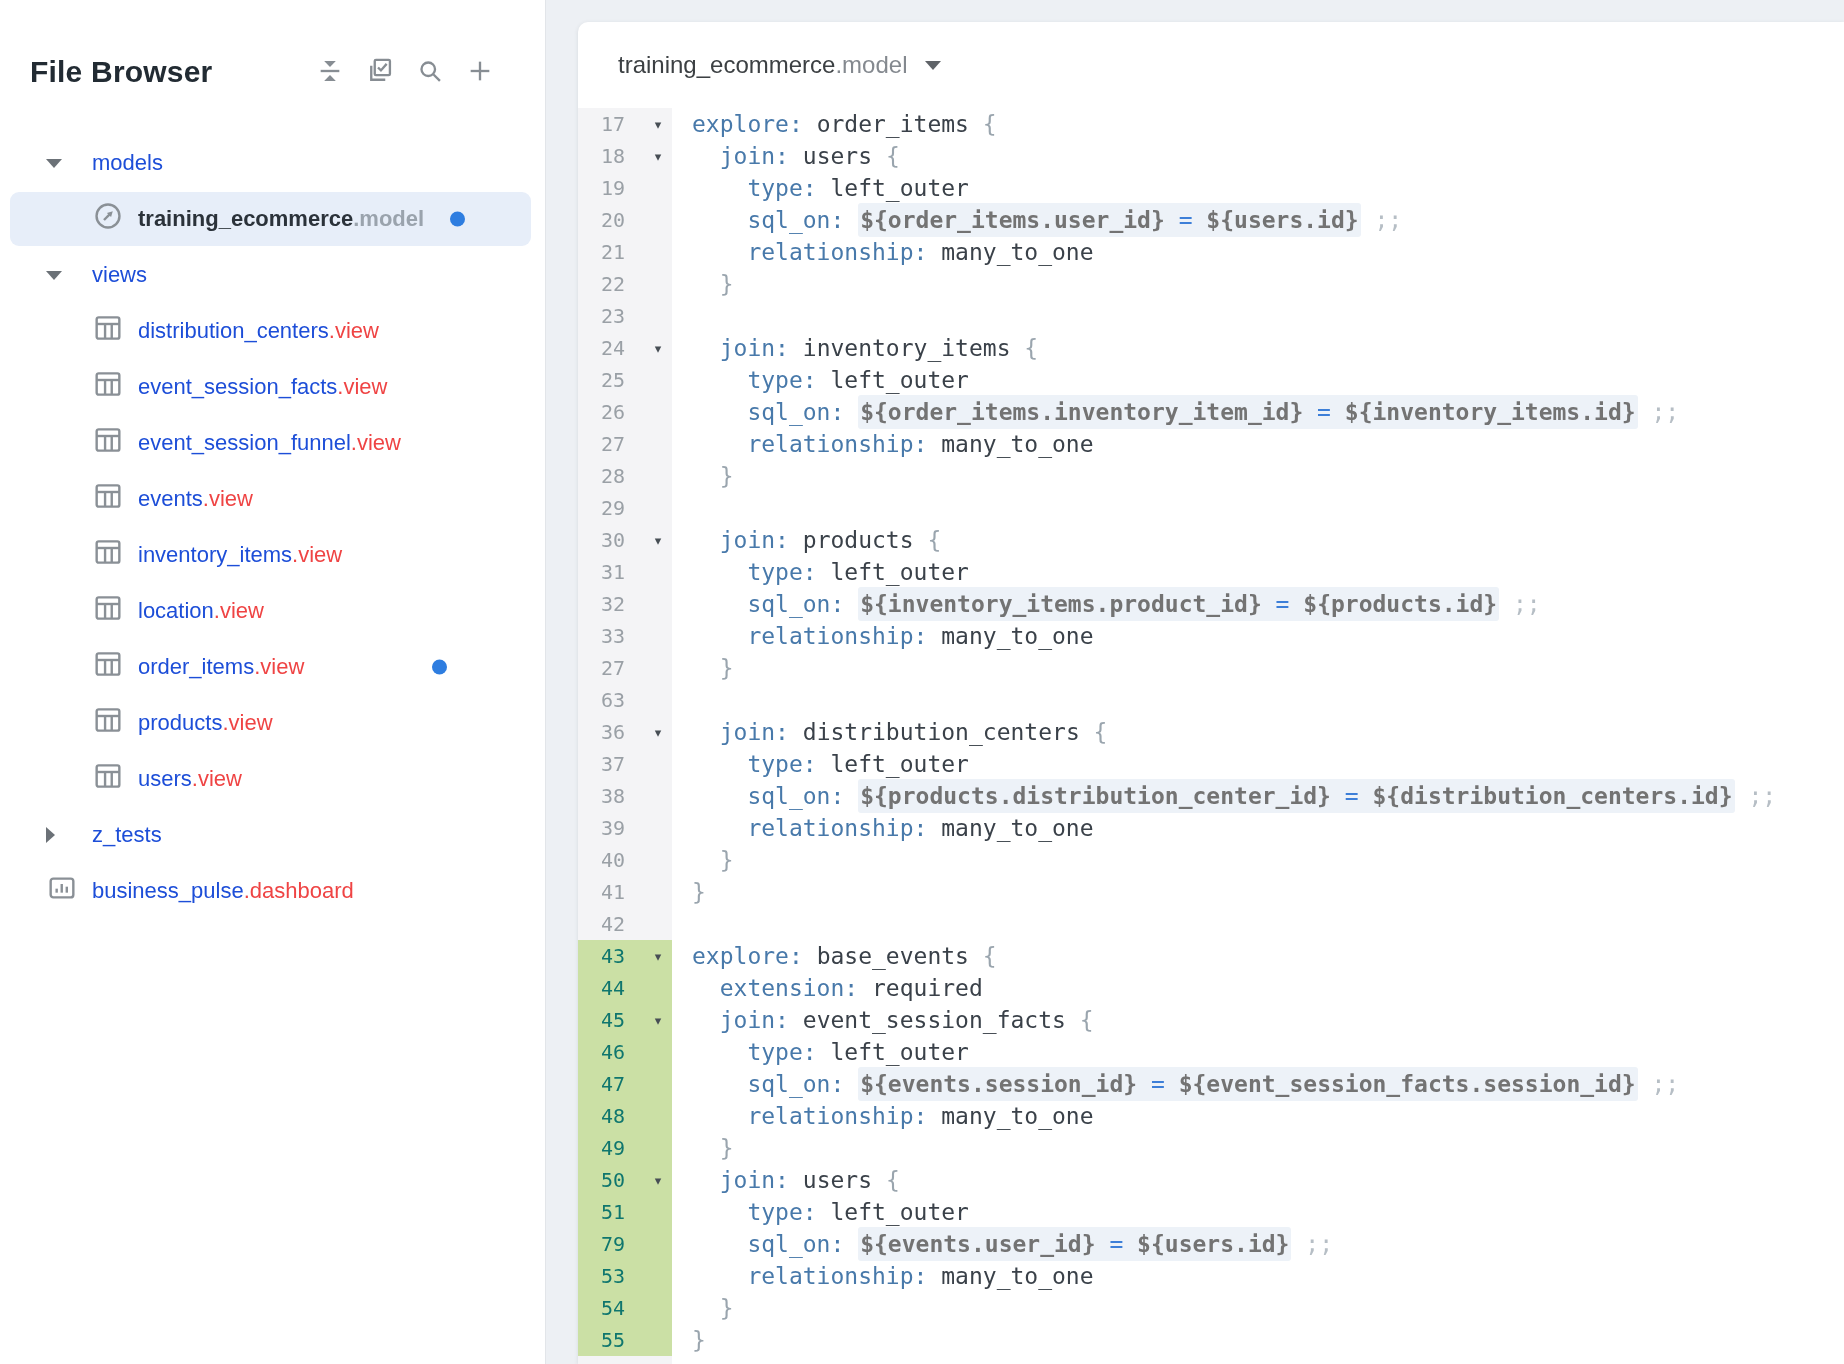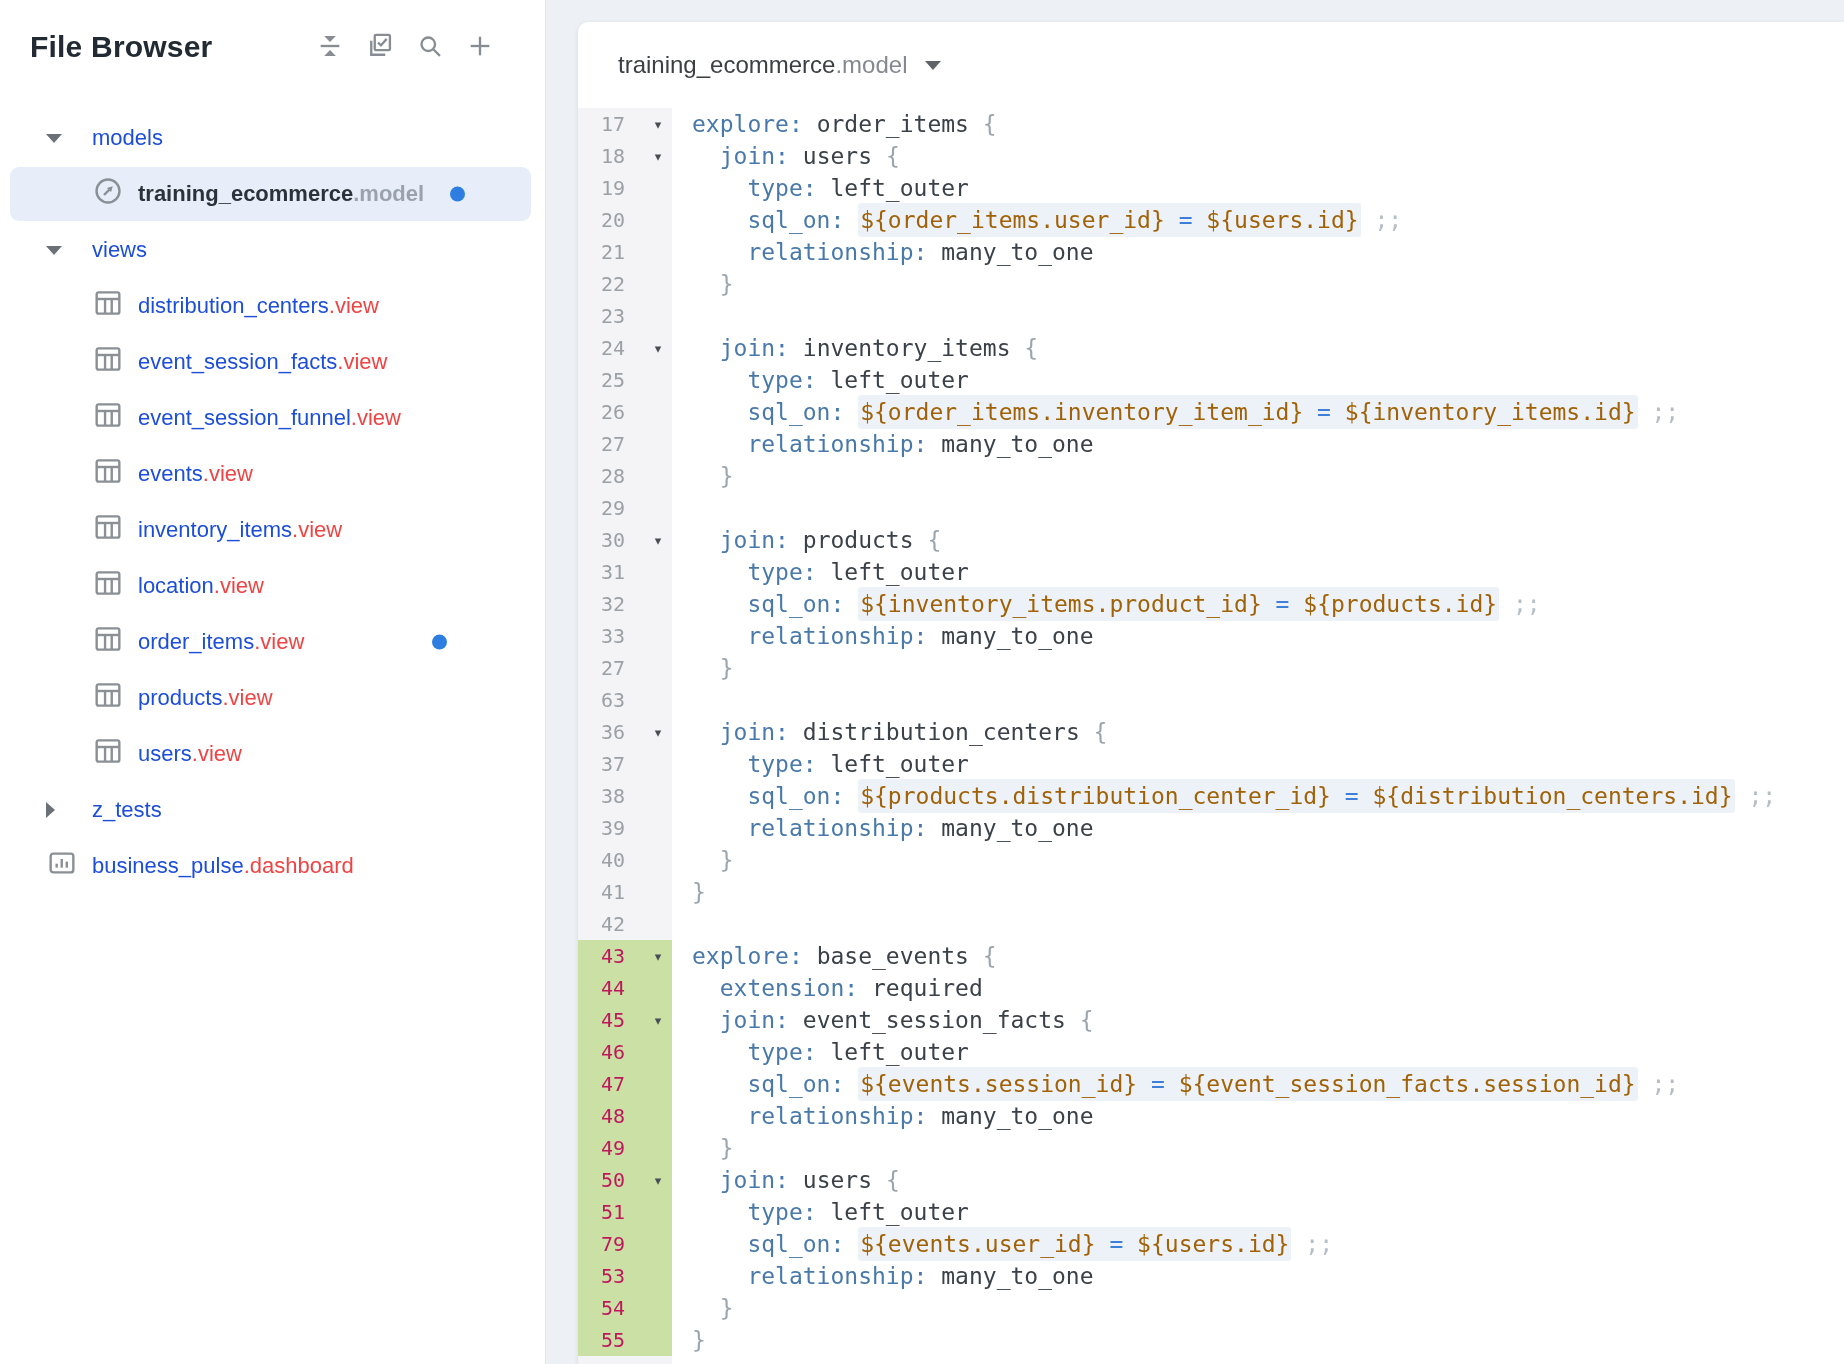--- a/index.html
+++ b/index.html
@@ -15,20 +15,21 @@
   .sidebar {
     width:546px; height:100%;
     background:#ffffff;
     border-right:1px solid #e2e5e9;
     flex:0 0 auto;
     position:relative;
   }
   .sb-header {
     display:flex; align-items:center; justify-content:space-between;
     padding:30px 50px 0 30px;
+    margin-top:25px;
   }
   .sb-title { font-size:30px; font-weight:bold; color:#222b33; letter-spacing:.2px; }
   .sb-tools { display:flex; align-items:center; gap:20px; }
   .icon-btn { width:30px; height:30px; display:flex; align-items:center; justify-content:center; cursor:pointer; background:none; border:none; }
   .icon-btn svg { stroke:#878d93; fill:none; stroke-width:2; }
   .icon-btn svg .fillpart { fill:#878d93; stroke:none; }
 
   .tree { margin-top:46px; }
   .row {
     position:relative;
@@ -72,35 +73,35 @@
   .code-wrap { flex:1 1 auto; display:flex; overflow:hidden; }
   .gutter { width:94px; flex:0 0 auto; background:#f4f4f6; }
   .gutter-cell {
     height:32px; display:flex; align-items:center; justify-content:flex-end;
     padding-right:4px;
     gap:23px;
   }
   .gutter-cell .ln { font-family:"DejaVu Sans Mono", monospace; font-size:20px; color:#9aa0a6; }
   .gutter-cell .fold { width:20px; text-align:center; font-size:13px; color:#474e55; }
   .gutter-cell.added { background:#cbe0a5; }
-  .gutter-cell.added .ln { color:#be185d; }
+  .gutter-cell.added .ln { color:#0f766e; }
 
   .code { flex:1 1 auto; padding-left:20px; background:#ffffff; cursor:text; }
   .code-line {
     height:32px;
     font-family:"DejaVu Sans Mono", monospace;
     font-size:23px; line-height:32px;
     white-space:pre;
   }
   .ind { display:inline-block; width:2ch; }
   .ind.g { border-left:1px dotted #d7dce0; }
   .k { color:#4879aa; }
   .v { color:#3a4149; }
   .b { color:#9aa5ae; }
-  .s { color:#a16207; }
+  .s { color:#737373;font-weight:bold; }
   .o { color:#3d7fd8; }
   .t { color:#b6bec5; }
   .hl { background:#edf2f8; border-radius:3px; padding:4px 2px; }
 </style>
 </head>
 <body>
 
 <aside class="sidebar">
   <div class="sb-header">
     <div class="sb-title">File Browser</div>

